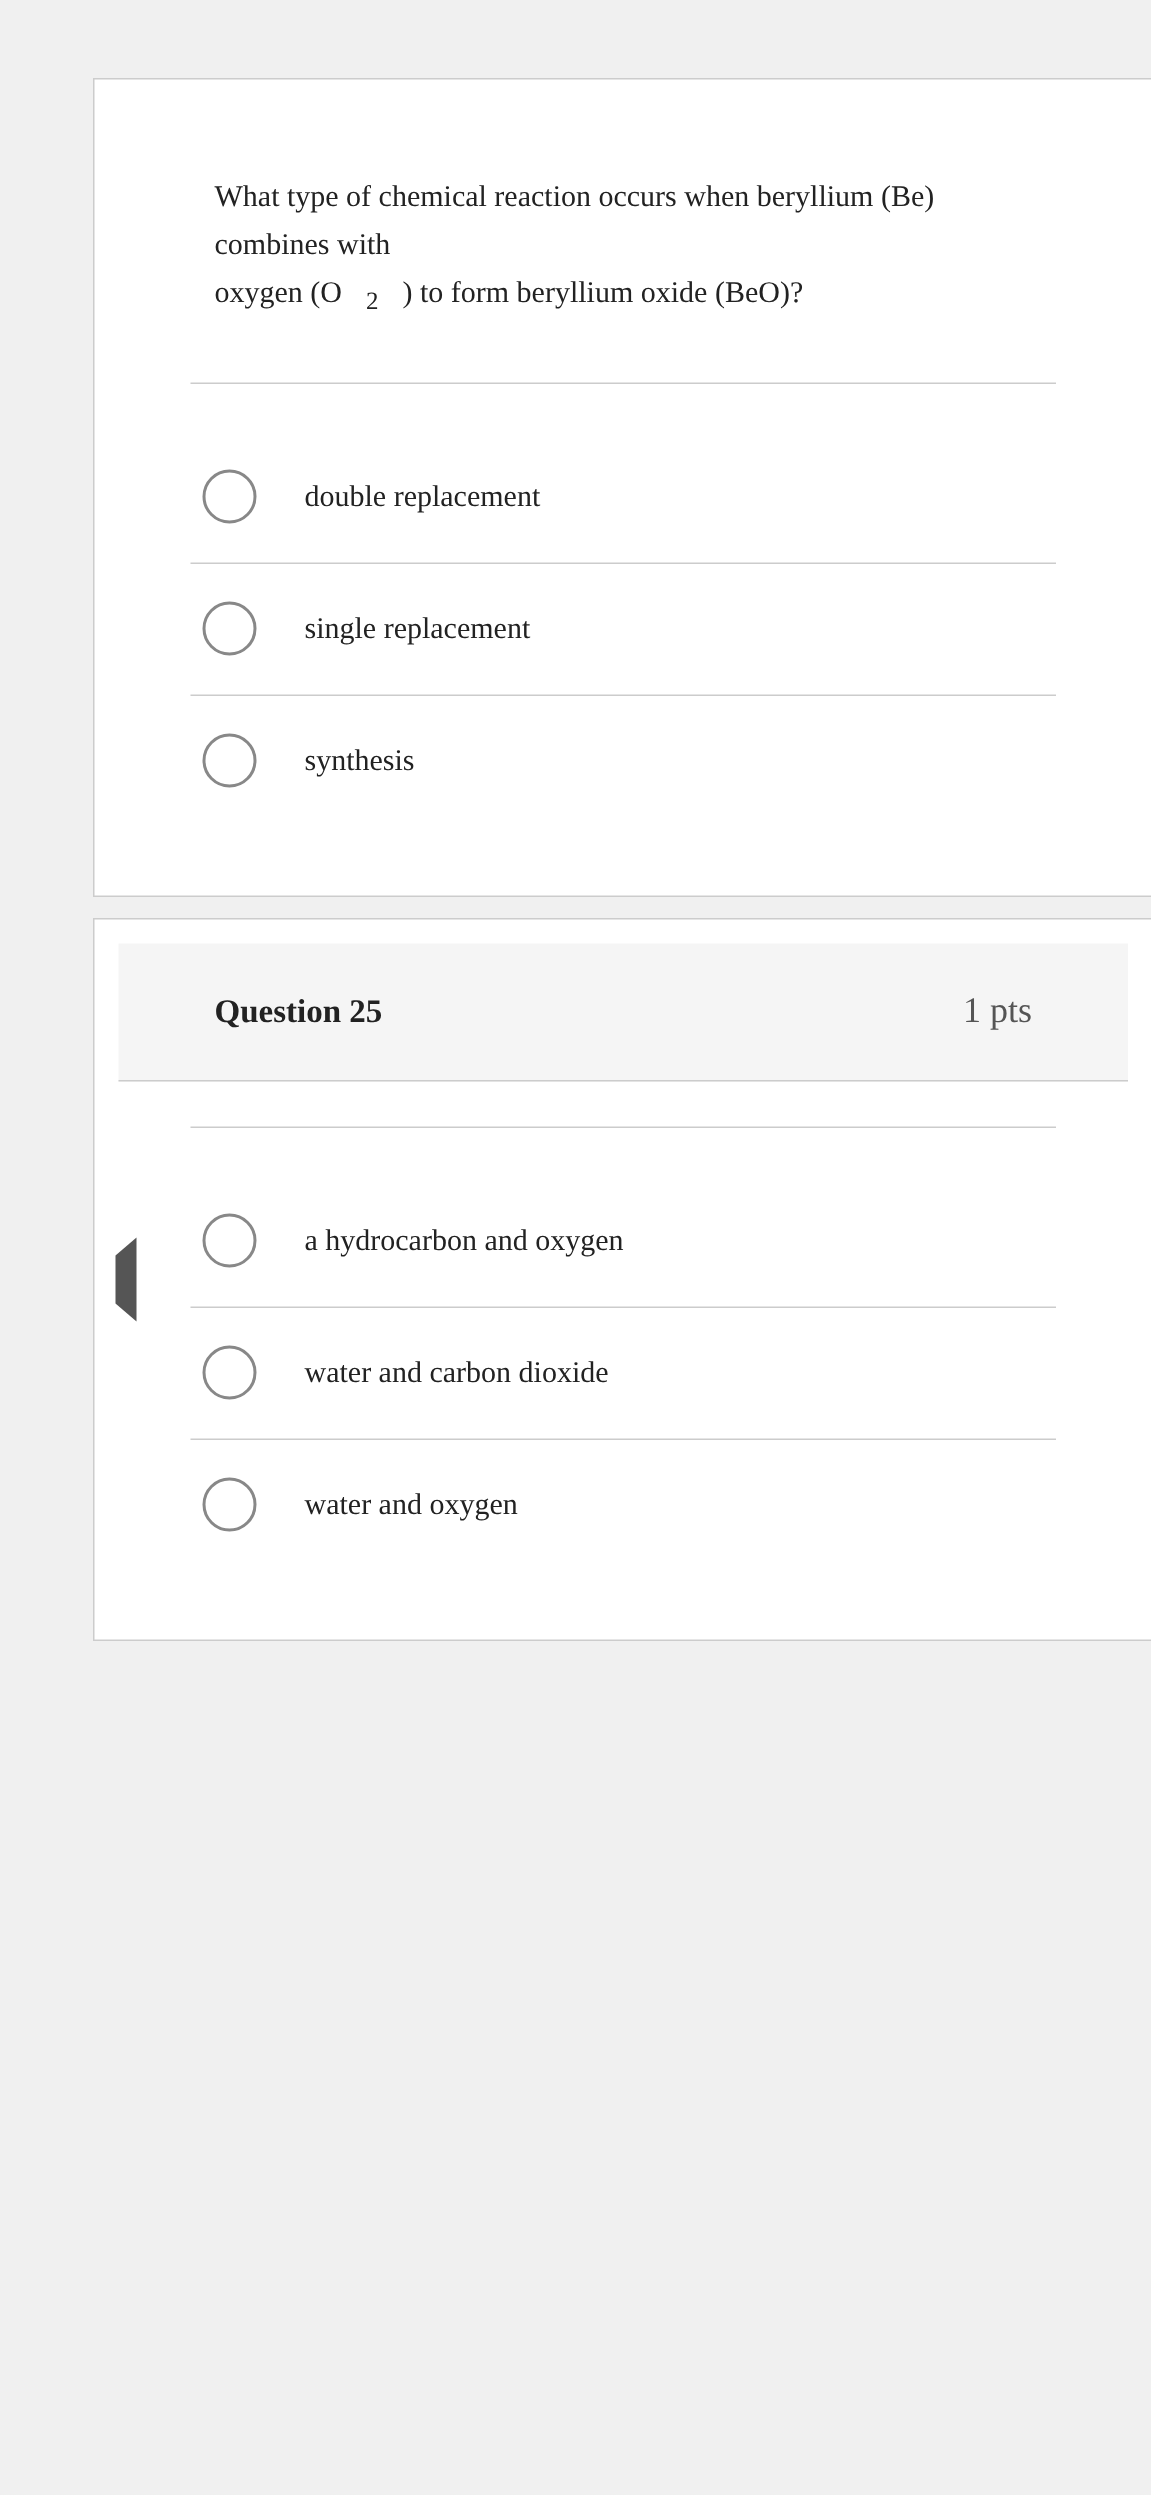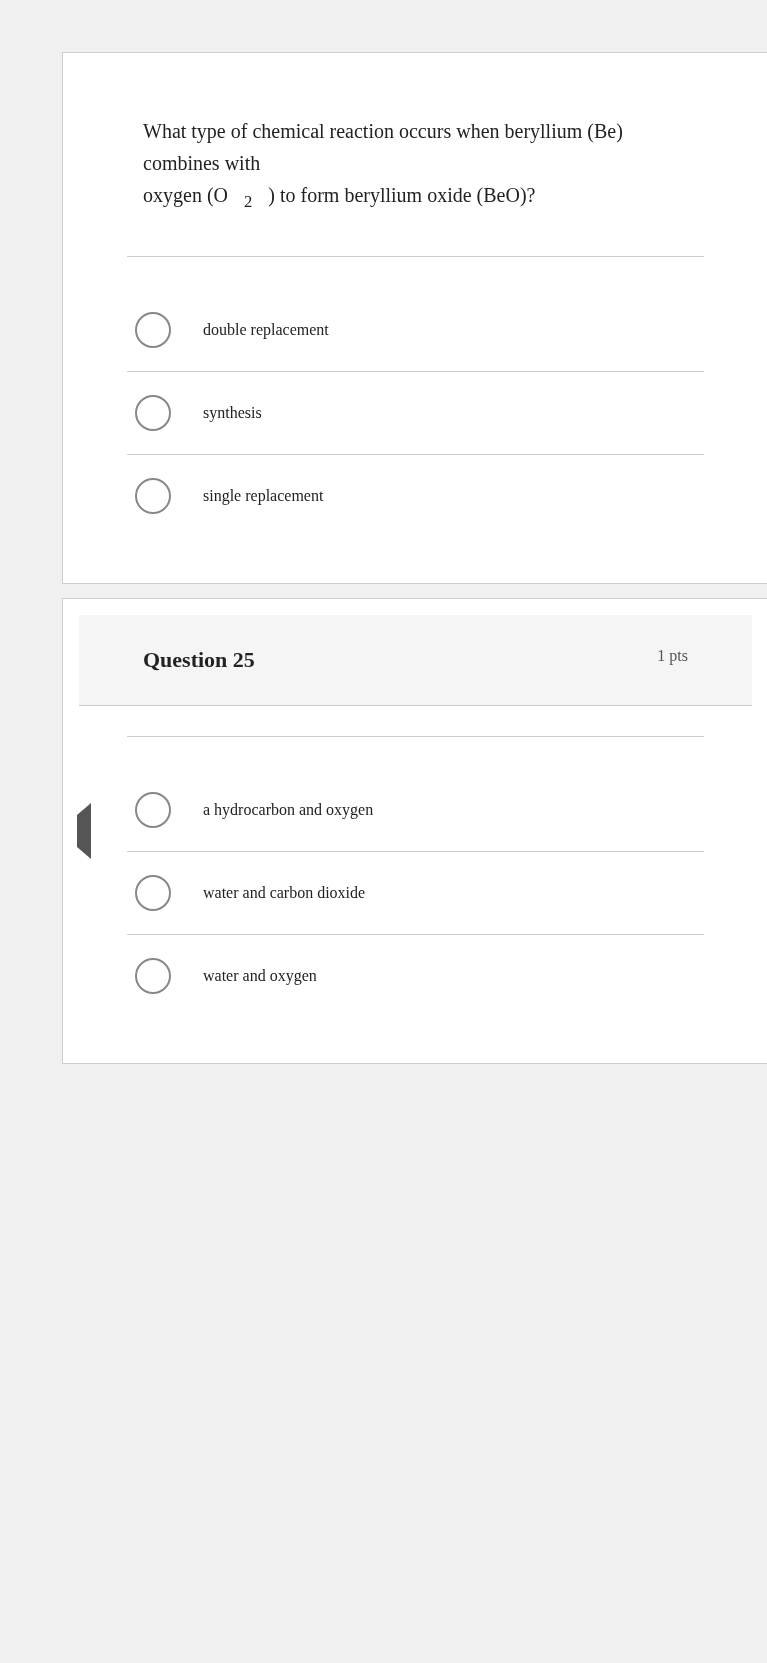--- a/index.html
+++ b/index.html
@@ -38,21 +38,21 @@
       align-items: flex-start;
     }
 
     .question-number {
       font-size: 22px;
       font-weight: bold;
       color: #222222;
     }
 
     .question-points {
-      font-size: 16px;
+      font-size: 24px;
       color: #555555;
     }
 
     .question-body {
       padding: 30px 48px 30px 48px;
     }
 
     .question-text {
       font-size: 20px;
       color: #222222;
@@ -85,21 +85,21 @@
       border-radius: 50%;
       margin-right: 16px;
       flex-shrink: 0;
       background-color: #ffffff;
       display: flex;
       align-items: center;
       justify-content: center;
     }
 
     .answer-label {
-      font-size: 16px;
+      font-size: 20px;
       color: #222222;
     }
 
     .side-arrow {
       position: absolute;
       left: -18px;
       top: 50%;
       transform: translateY(-50%);
       width: 0;
       height: 0;
@@ -127,25 +127,25 @@
         What type of chemical reaction occurs when beryllium (Be) combines with<br>
         oxygen (O<sub>2</sub>) to form beryllium oxide (BeO)?
       </p>
       <hr class="answer-divider">
       <div class="answer-option">
         <div class="radio-circle"></div>
         <span class="answer-label">double replacement</span>
       </div>
       <div class="answer-option">
         <div class="radio-circle"></div>
-        <span class="answer-label">synthesis</span>
+        <span class="answer-label">single replacement</span>
       </div>
       <div class="answer-option">
         <div class="radio-circle"></div>
-        <span class="answer-label">single replacement</span>
+        <span class="answer-label">synthesis</span>
       </div>
     </div>
   </div>
 
   <div class="question-card q25-card">
     <div class="side-arrow"></div>
     <div class="question-header">
       <span class="question-number">Question 25</span>
       <span class="question-points">1 pts</span>
     </div>

